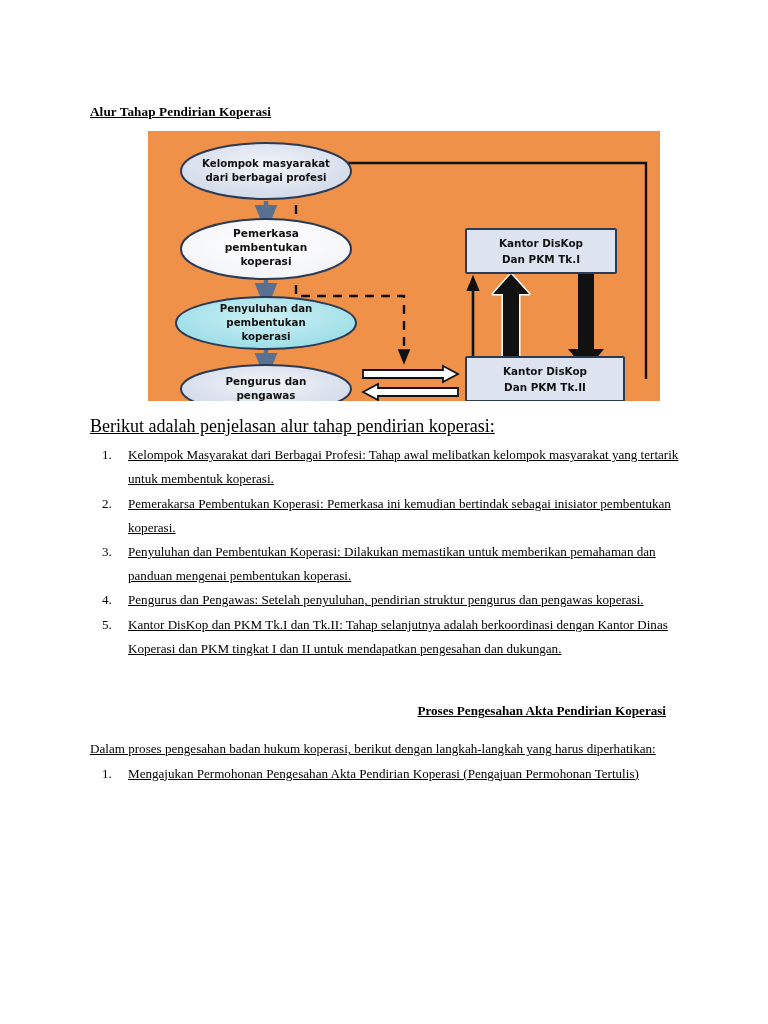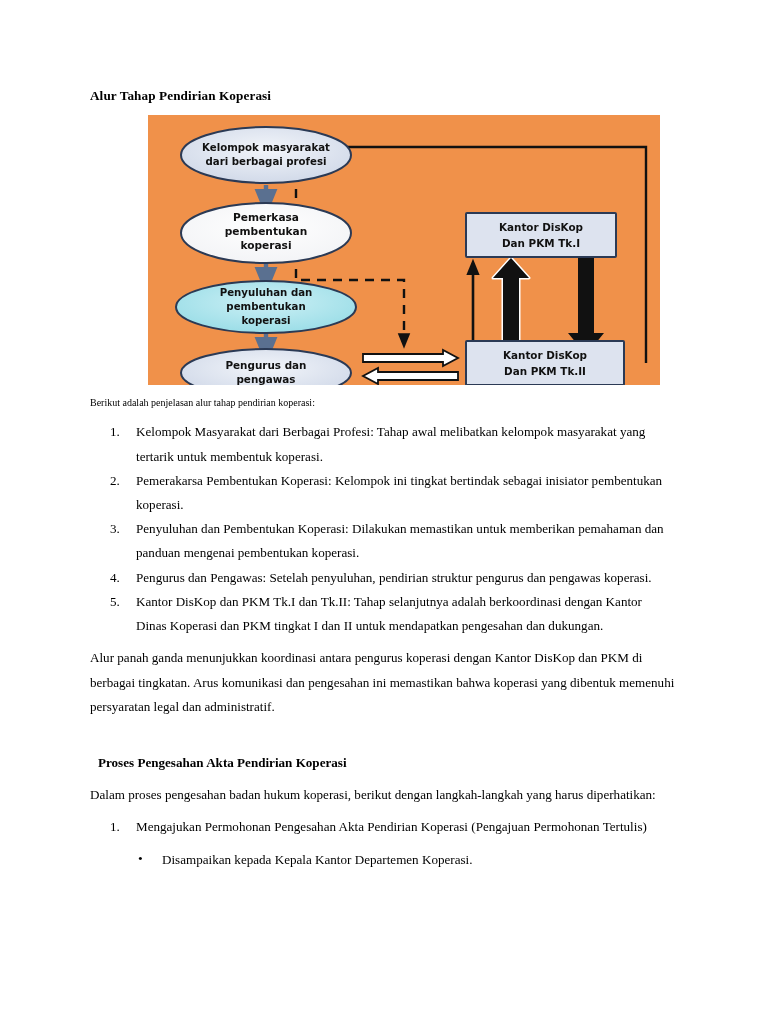--- a/index.html
+++ b/index.html
@@ -13,21 +13,22 @@
     font-family: "Liberation Serif", "DejaVu Serif", serif;
     color: #000000;
     overflow: hidden;
     position: relative;
   }
   .page {
     width: 768px;
     height: 776px;
     position: relative;
     box-sizing: border-box;
-    padding: 0 88px 0 90px;
+    padding: 16px 88px 0 90px;
+    text-decoration: underline;
   }
   .doc-heading {
     font-family: "Liberation Serif", "DejaVu Serif", serif;
     font-weight: bold;
     font-size: 13.2px;
     line-height: 1.2;
     margin: 0;
     padding-top: 88px;
     letter-spacing: 0.1px;
   }
@@ -65,29 +66,29 @@
   .box-text {
     font-family: "DejaVu Sans", "Liberation Sans", sans-serif;
     font-weight: bold;
     font-size: 10.4px;
     fill: #111111;
     text-anchor: middle;
   }
 
   
   .body-text {
-    font-size: 10px;
+    font-size: 18px;
     line-height: 1.85;
     margin: 0;
     padding-top: 9px;
   }
   .spacer-line { height: 24px; }
 
   ol.num-list {
-    margin: 8px;
+    margin: 0;
     padding: 0;
     list-style: none;
     counter-reset: numitem;
   }
   ol.num-list > li {
     counter-increment: numitem;
     position: relative;
     padding-left: 38px;
     font-size: 13.1px;
     line-height: 1.85;
@@ -118,21 +119,22 @@
     position: absolute;
     left: 10px;
     top: -1px;
     font-size: 13.5px;
     line-height: 1.85;
   }
   .section-heading {
     font-weight: bold;
     font-size: 13.1px;
     line-height: 1.85;
-    margin: 8px;
+    margin: 14px;
+    text-align: right;
   }
   .para {
     font-size: 13.1px;
     line-height: 1.85;
     margin: 0;
   }
 </style>
 </head>
 <body>
 
@@ -233,35 +235,31 @@
           <text class="box-text" x="397" y="260">Dan PKM  Tk.II</text>
         </g>
       </svg>
     </div>
   </div>
 
   <p class="body-text">Berikut adalah penjelasan alur tahap pendirian koperasi:</p>
 
   <ol class="num-list">
     <li>Kelompok Masyarakat dari Berbagai Profesi: Tahap awal melibatkan kelompok masyarakat yang tertarik untuk membentuk koperasi.</li>
-    <li>Pemerakarsa Pembentukan Koperasi: Kelompok ini tingkat bertindak sebagai inisiator pembentukan koperasi.</li>
+    <li>Pemerakarsa Pembentukan Koperasi: Pemerkasa ini kemudian bertindak sebagai inisiator pembentukan koperasi.</li>
     <li>Penyuluhan dan Pembentukan Koperasi: Dilakukan memastikan untuk memberikan pemahaman dan panduan mengenai pembentukan koperasi.</li>
     <li>Pengurus dan Pengawas: Setelah penyuluhan, pendirian struktur pengurus dan pengawas koperasi.</li>
     <li>Kantor DisKop dan PKM Tk.I dan Tk.II: Tahap selanjutnya adalah berkoordinasi dengan Kantor Dinas Koperasi dan PKM tingkat I dan II untuk mendapatkan pengesahan dan dukungan.</li>
   </ol>
 
-  <p class="para">Alur panah ganda menunjukkan koordinasi antara pengurus koperasi dengan Kantor DisKop dan PKM di berbagai tingkatan. Arus komunikasi dan pengesahan ini memastikan bahwa koperasi yang dibentuk memenuhi persyaratan legal dan administratif.</p>
 
   <div class="spacer-line"></div>
 
   <p class="section-heading">Proses Pengesahan Akta Pendirian Koperasi</p>
 
   <p class="para">Dalam proses pengesahan badan hukum koperasi, berikut dengan langkah-langkah yang harus diperhatikan:</p>
 
   <ol class="num-list">
     <li>Mengajukan Permohonan Pengesahan Akta Pendirian Koperasi (Pengajuan Permohonan Tertulis)</li>
   </ol>
 
-  <ul class="bullet-list">
-    <li>Disampaikan kepada Kepala Kantor Departemen Koperasi.</li>
-  </ul>
 
 </div>
 
 </body></html>

